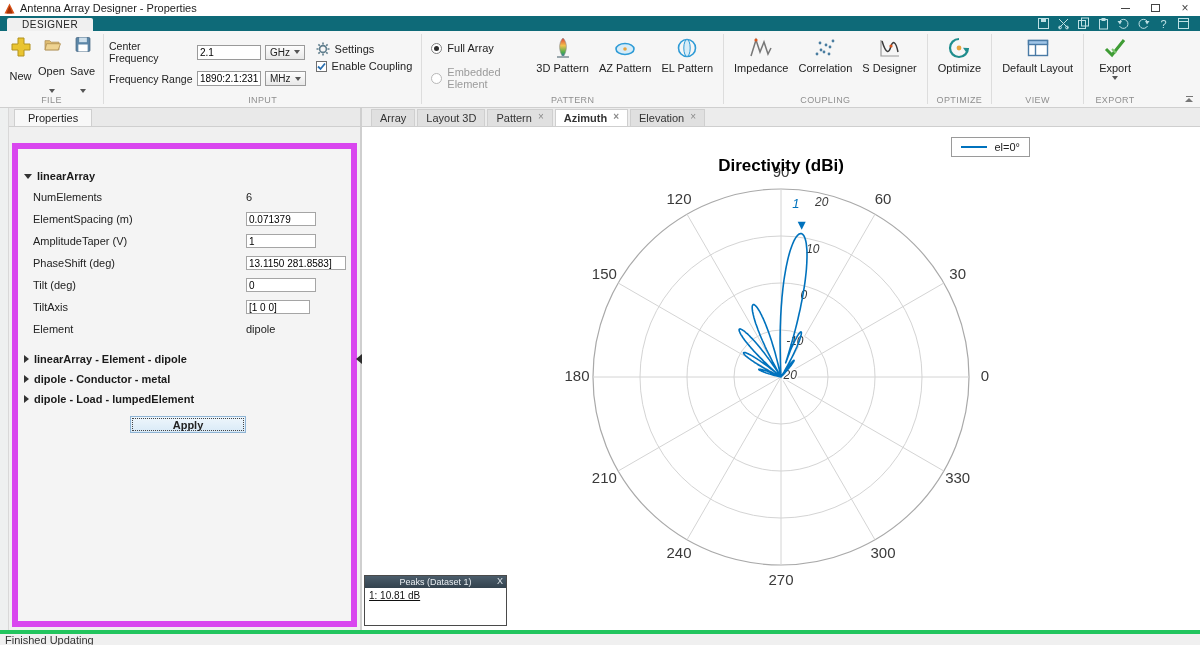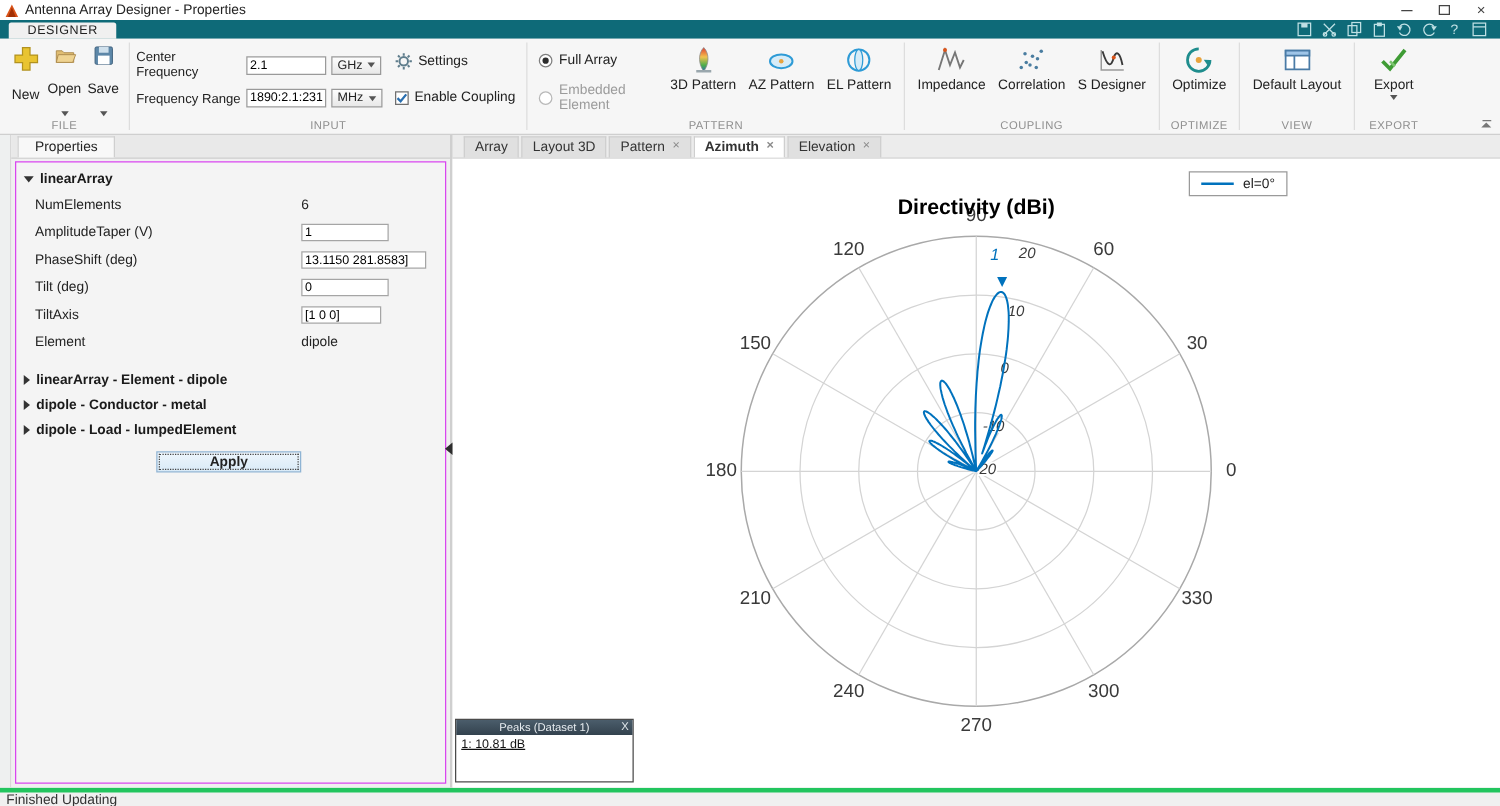--- a/index.html
+++ b/index.html
@@ -24,40 +24,40 @@
   .ts-caption { position:absolute; bottom:2px; left:0; right:0; text-align:center; font-size:9px; color:#8f8f8f; letter-spacing:0.4px; }
   .ts-sep { width:1px; background:#dddddd; margin:3px 0; }
   .big-btn { min-width:52px; padding:3px 5px 0; display:flex; flex-direction:column; align-items:center; gap:2px; font-size:11px; color:#222; }
   .small-col-btn { width:31px; padding-top:3px; display:flex; flex-direction:column; align-items:center; gap:12px; font-size:11px; color:#222; }
   .caret { width:0; height:0; border-left:3px solid transparent; border-right:3px solid transparent; border-top:4px solid #555; }
   .freq-rows { display:flex; flex-direction:column; gap:7px; padding-top:7px; }
   .freq-row { display:flex; align-items:center; gap:4px; }
   .freq-row label { width:84px; font-size:10.5px; color:#222; }
   .ts-input { width:64px; height:15px; font-size:10px; border:1px solid #9a9a9a; padding:0 2px; background:#fff; font-family:"Liberation Sans",sans-serif; }
   .unit-dd { display:flex; align-items:center; gap:4px; border:1px solid #9a9a9a; background:linear-gradient(#fdfdfd,#e8e8e8); height:15px; padding:0 4px; font-size:10px; color:#222; }
-  .settings-col { display:flex; flex-direction:column; gap:16px; padding:9px 4px 0 10px; }
+  .settings-col { display:flex; flex-direction:column; gap:4px; padding:9px 4px 0 10px; }
   .inline-btn { display:flex; align-items:center; gap:5px; font-size:11px; color:#222; }
   .radio-col { display:flex; flex-direction:column; gap:12px; padding:9px 8px 0 4px; font-size:11px; color:#222; width:104px; }
   .radio-row { display:flex; align-items:center; gap:5px; }
   .radio { width:11px; height:11px; border:1px solid #7f7f7f; border-radius:50%; background:#fff; display:inline-flex; align-items:center; justify-content:center; flex:0 0 auto; }
   .radio.checked::after { content:''; width:5px; height:5px; border-radius:50%; background:#2d2d2d; }
   .radio-row.disabled { color:#9b9b9b; }
   .radio-row.disabled .radio { border-color:#b8b8b8; }
   .chk { width:11px; height:11px; border:1px solid #6f6f6f; background:#fff; display:inline-flex; align-items:center; justify-content:center; flex:0 0 auto; }
   .ts-collapse { position:absolute; right:7px; bottom:5px; display:flex; flex-direction:column; align-items:center; gap:1px; }
   .ts-collapse .bar { width:7px; height:1px; background:#777; }
   .tri-up { width:0; height:0; border-left:4px solid transparent; border-right:4px solid transparent; border-bottom:4px solid #777; }
 
   
   .main { display:flex; height:522px; background:#e9e9e9; position:relative; }
   .left-rail { width:9px; background:#eef0f0; border-right:1px solid #d8d8d8; }
   .props { width:353px; background:#f0f0f0; border-right:2px solid #cfcfcf; display:flex; flex-direction:column; position:relative; }
   .panel-tabrow { height:19px; background:#e9e9e9; border-bottom:1px solid #cfcfcf; display:flex; align-items:flex-end; flex:0 0 auto; }
   .panel-tab { background:#f8f8f8; border:1px solid #cfcfcf; border-bottom:none; font-size:11px; color:#222; padding:2px 13px; margin-left:5px; }
-  .props-body { flex:1; margin:2px 3px 3px 3px; border:1px solid #d946ef; background:#f4f4f4; padding-top:3px; overflow:hidden; }
+  .props-body { flex:1; margin:16px 3px 3px 3px; border:6px solid #d946ef; background:#f4f4f4; padding-top:17px; overflow:hidden; }
   .sec-header { display:flex; align-items:center; gap:5px; font-size:11px; font-weight:bold; color:#1a1a1a; padding:4px 6px; }
   .arrow-down { width:0; height:0; border-left:4px solid transparent; border-right:4px solid transparent; border-top:5px solid #333; }
   .arrow-right { width:0; height:0; border-top:4px solid transparent; border-bottom:4px solid transparent; border-left:5px solid #333; }
   .prop-row { height:22px; display:flex; align-items:center; padding-left:15px; font-size:11px; color:#222; }
   .prop-row .plabel { flex:0 0 213px; }
   .prop-input { height:14px; font-size:10px; border:1px solid #a5a5a5; background:#fff; padding:0 2px; font-family:"Liberation Sans",sans-serif; }
   .collapsed-secs { margin-top:9px; }
   .apply-btn { display:block; margin:7px 0 0 112px; width:116px; height:17px; font-size:11px; font-weight:bold; color:#222;
                background:linear-gradient(#eef6fc,#d9eaf7); border:1px solid #8fb4d4; outline:1px dotted #444; outline-offset:-3px;
                font-family:"Liberation Sans",sans-serif; }
@@ -362,20 +362,24 @@
     </div>
     <div class="props-body">
       <div class="sec-header">
         <span class="arrow-down"></span>
         <span>linearArray</span>
       </div>
       <div id="prop-rows">
           <div class="prop-row">
             <span class="plabel">NumElements</span>
             <span>6</span>
+          </div>
+          <div class="prop-row">
+            <span class="plabel">ElementSpacing (m)</span>
+            <input class="prop-input" value="0.071379" style="width: 70px;">
           </div>
           <div class="prop-row">
             <span class="plabel">AmplitudeTaper (V)</span>
             <input class="prop-input" value="1" style="width: 70px;">
           </div>
           <div class="prop-row">
             <span class="plabel">PhaseShift (deg)</span>
             <input class="prop-input" value="13.1150 281.8583]" style="width: 100px;">
           </div>
           <div class="prop-row">

